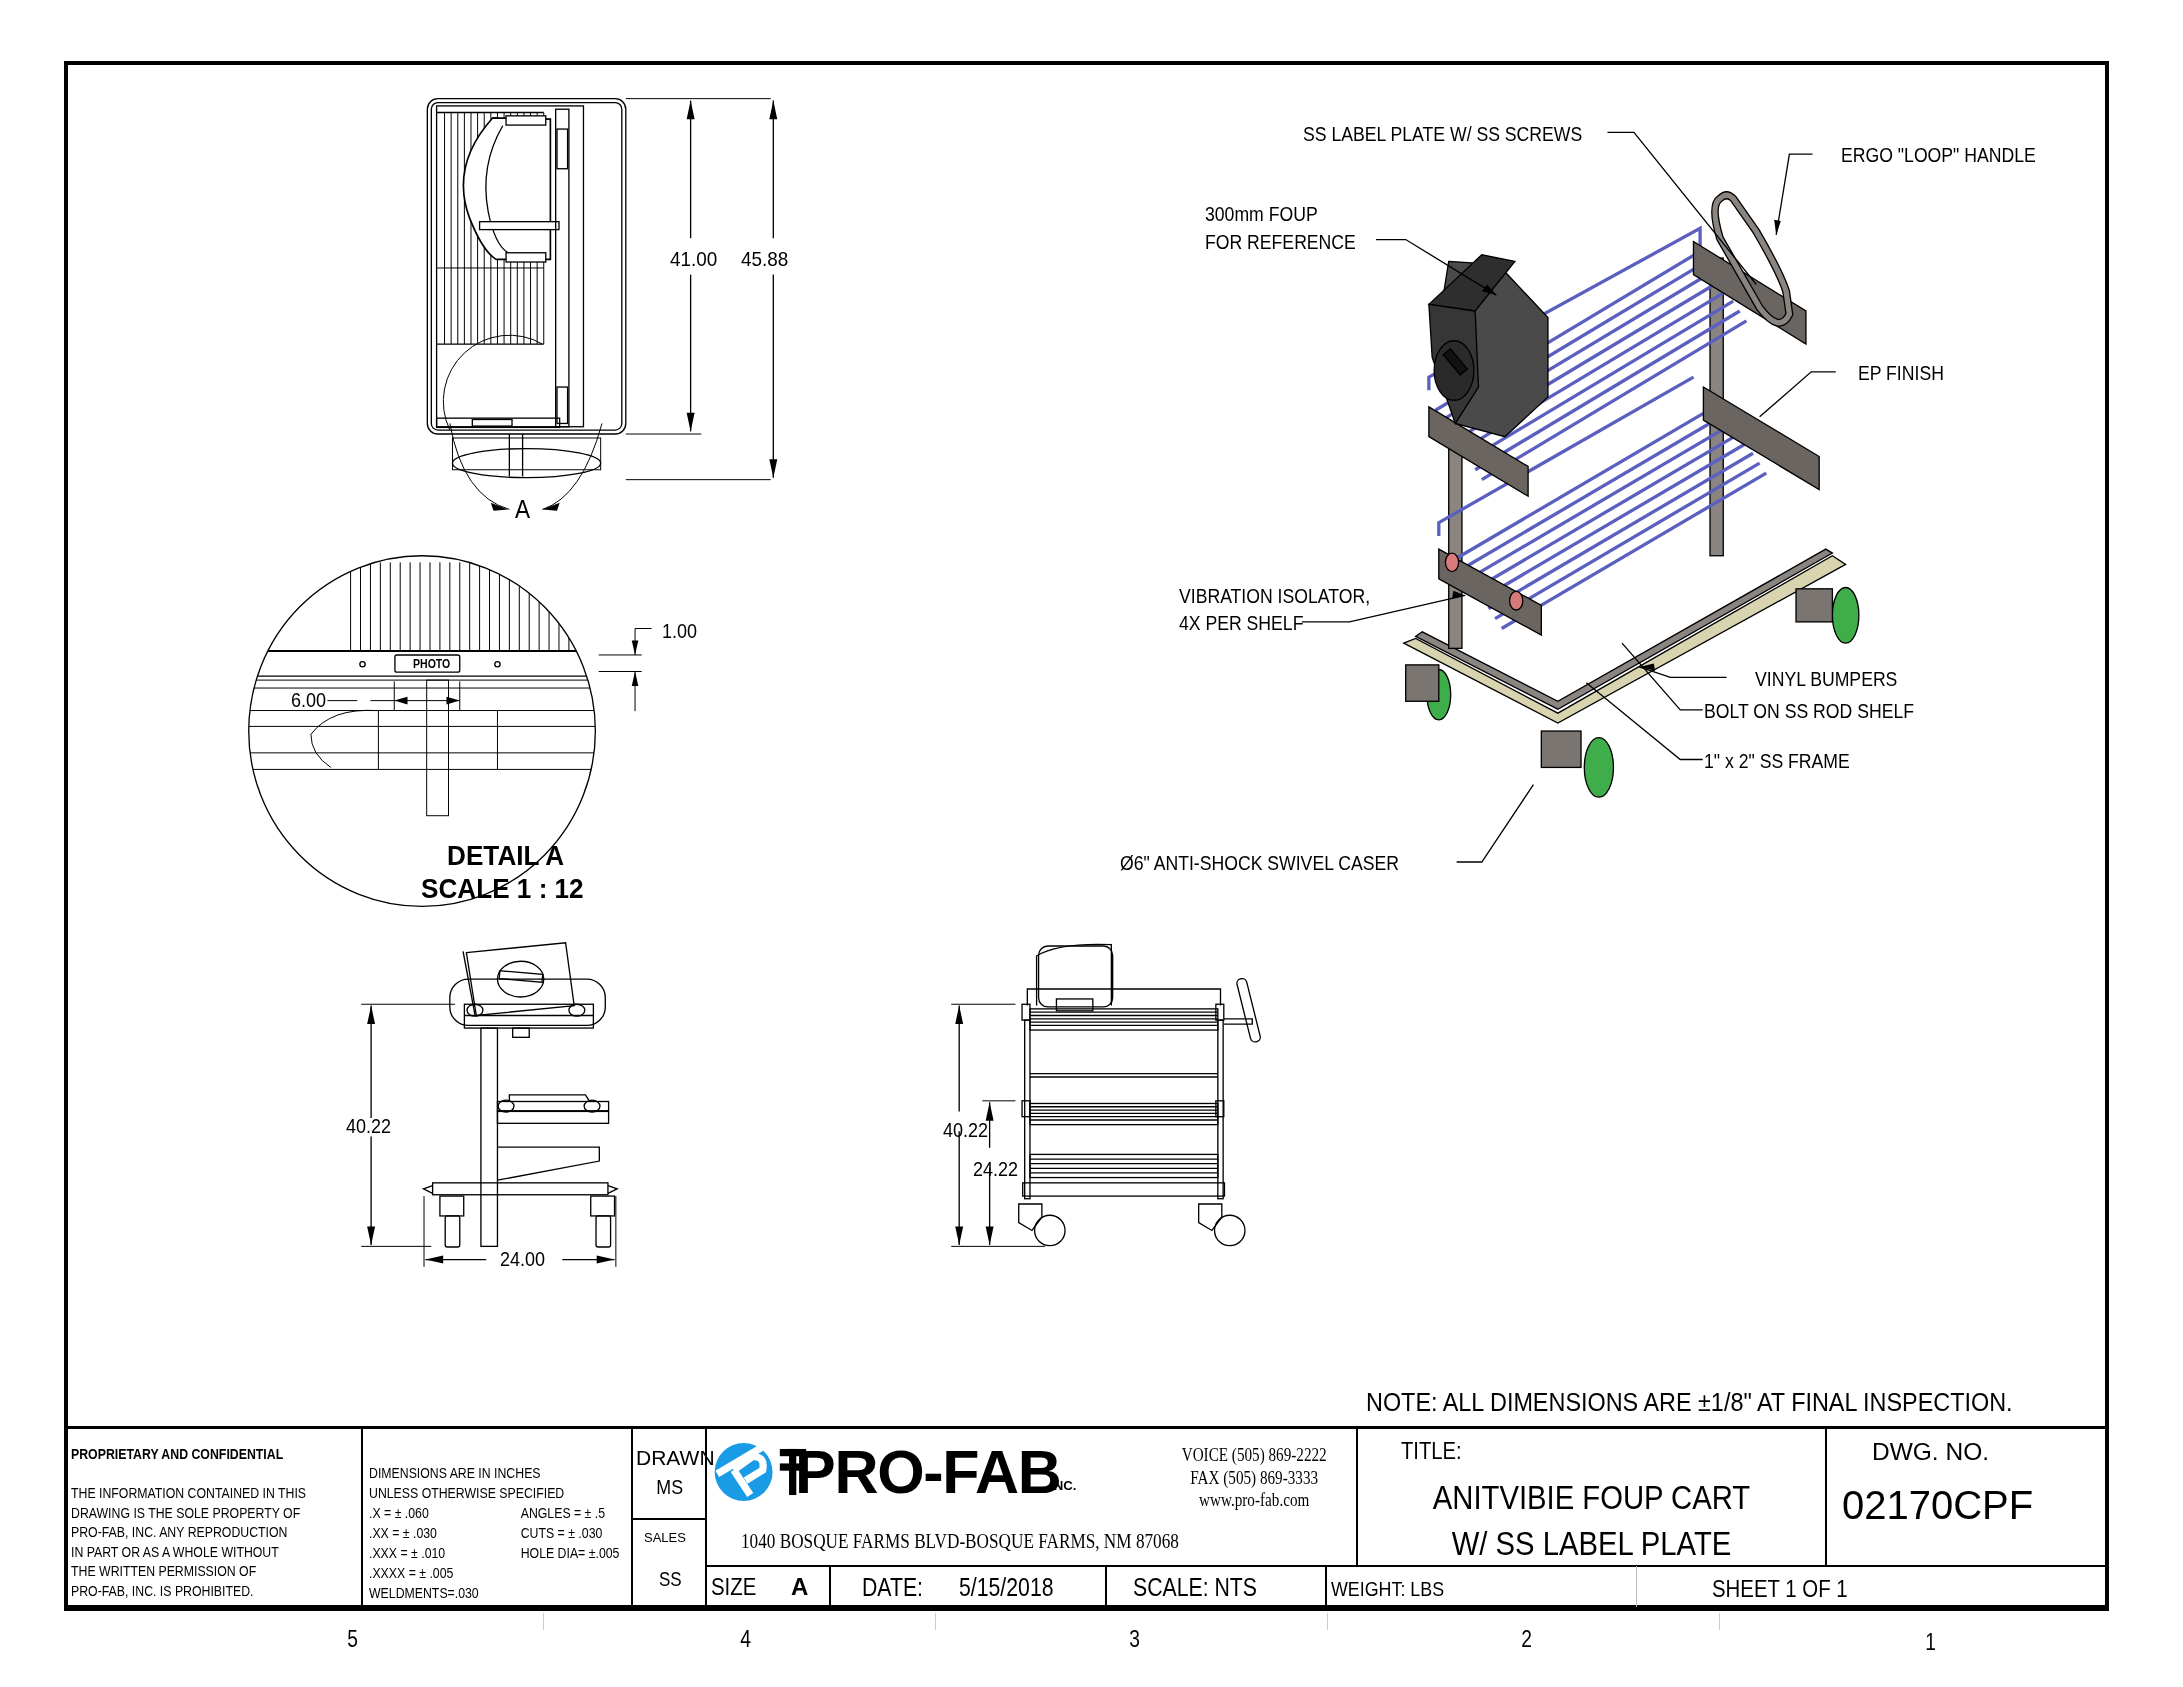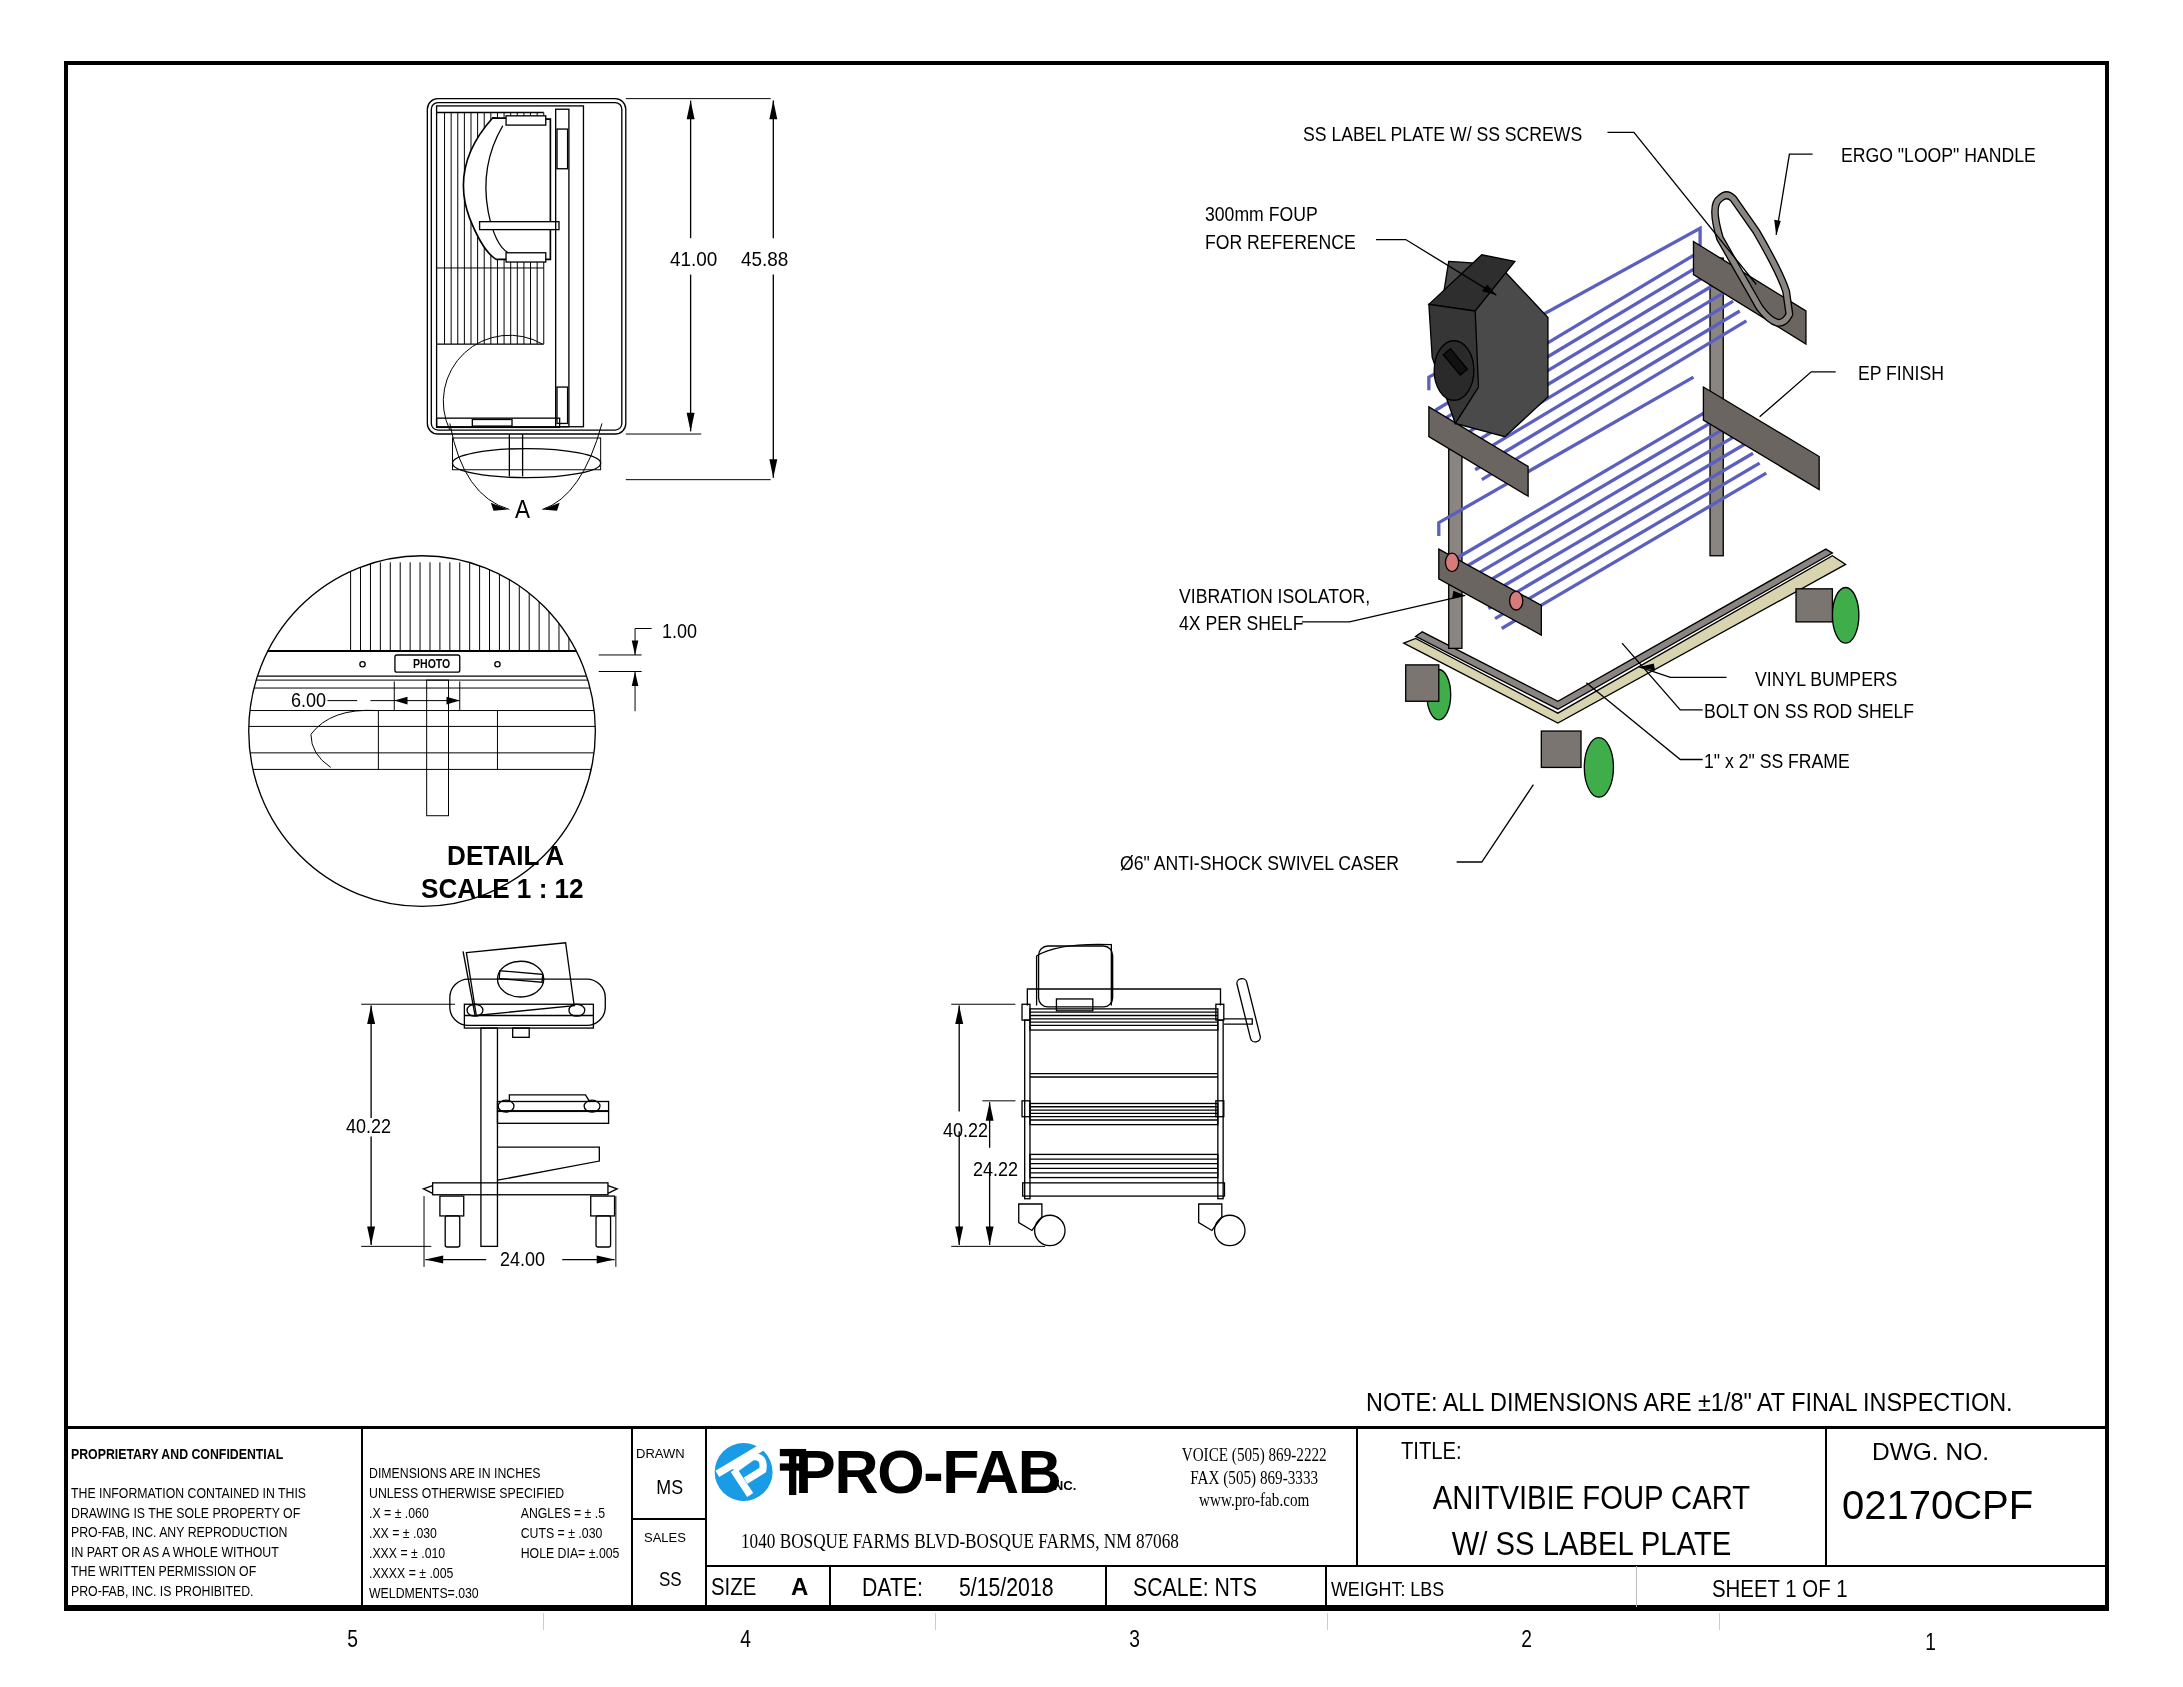--- a/index.html
+++ b/index.html
@@ -406,21 +406,21 @@
   <div style="position:absolute;left:369px;top:1463px;font-size:15px;line-height:20px;transform:scaleX(0.82);transform-origin:left top;white-space:nowrap">
     <div>DIMENSIONS ARE IN INCHES</div>
     <div>UNLESS OTHERWISE SPECIFIED</div>
     <div><span style="display:inline-block;width:185px">.X = ± .060</span><span>ANGLES =  ± .5</span></div>
     <div><span style="display:inline-block;width:185px">.XX = ± .030</span><span>CUTS =  ± .030</span></div>
     <div><span style="display:inline-block;width:185px">.XXX = ± .010</span><span>HOLE DIA= ±.005</span></div>
     <div><span>.XXXX = ± .005</span></div>
     <div><span>WELDMENTS=.030</span></div>
   </div>
 
-  <div class="tb-text" style="left:636px;top:1446px;font-size:13px">DRAWN</div>
+  <div class="tb-text" style="left:636px;top:1446px;font-size:21px">DRAWN</div>
   <div class="tb-text" style="left:654px;top:1475px;font-size:21px;transform:scaleX(0.85)">MS</div>
   <div class="tb-text" style="left:644px;top:1530px;font-size:13px">SALES</div>
   <div class="tb-text" style="left:657px;top:1568px;font-size:20px;transform:scaleX(0.85)">SS</div>
 
   <div style="position:absolute;left:714px;top:1442px;width:423px;height:60px;">
     <svg width="79" height="60" style="left:0;top:0" viewBox="0 0 120 90">
       <circle cx="45" cy="45" r="44" fill="#1a9be6"></circle>
       <g stroke="#fff" stroke-width="11" fill="none">
         <line x1="5" y1="48" x2="72" y2="8"></line>
         <line x1="30" y1="42" x2="55" y2="80"></line>

